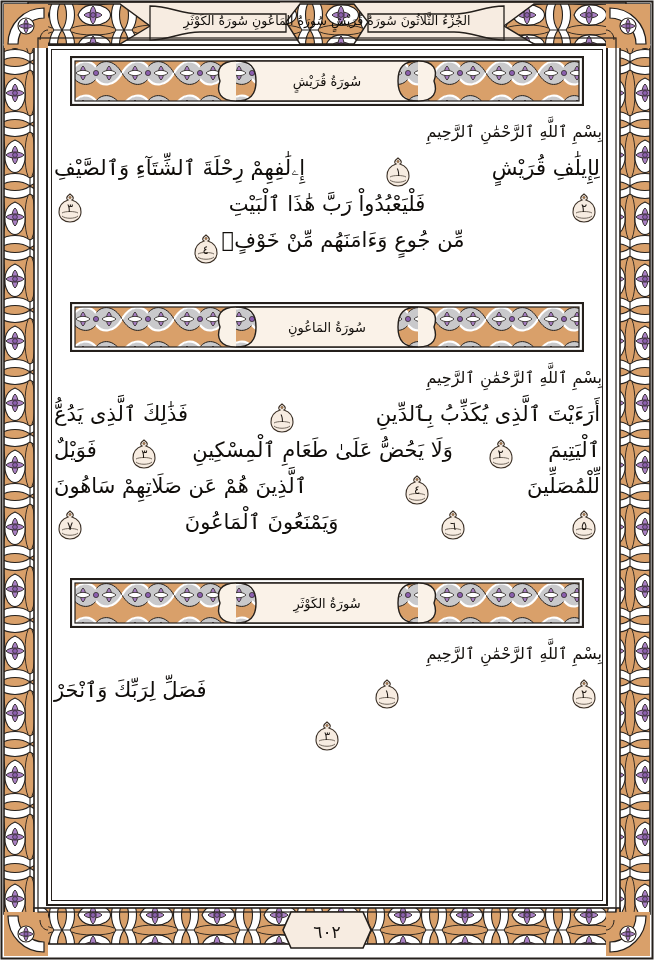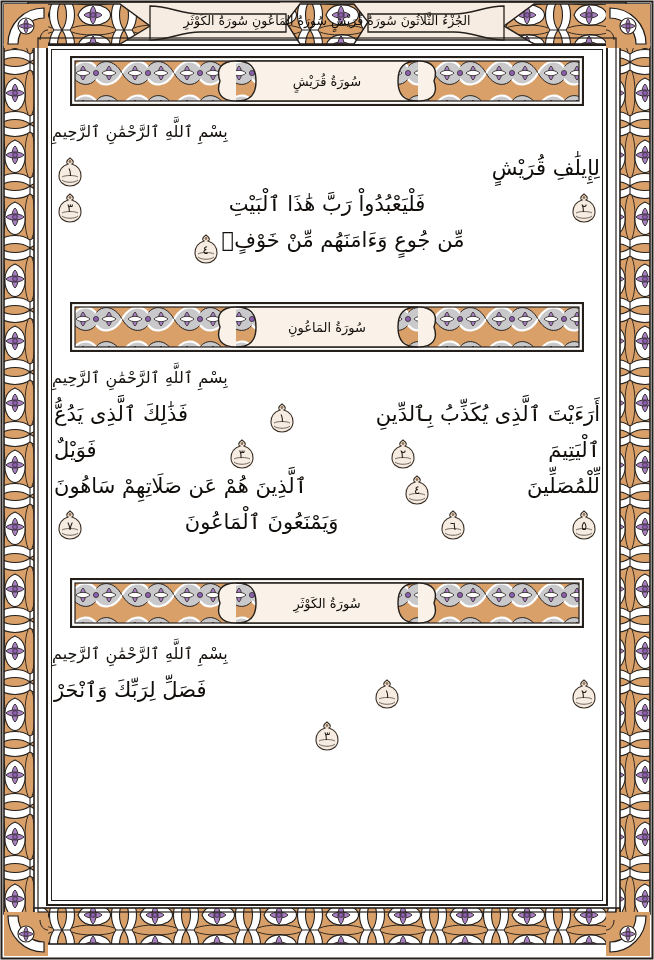--- a/index.html
+++ b/index.html
@@ -86,21 +86,21 @@
     font-size:13px;
     color:#100d0a;
     direction:rtl;
     letter-spacing:0.2px;
     pointer-events:none;
   }
 
   
   .basmala{
     width:100%;
-    text-align:left;
+    text-align:right;
     direction:rtl;
     font-size:16px;
     color:#15110d;
     letter-spacing:0.5px;
   }
 
   
   .ayah-block{width:100%;}
   .ayah-line{
     width:100%;
@@ -300,20 +300,21 @@
           <span class="seg">لِإِيلَٰفِ قُرَيْشٍ</span>
           <span class="ayah-mark">
             <svg viewBox="0 0 26 30" xmlns="http://www.w3.org/2000/svg">
   <path d="M13,1 C9,4 9,6 11,7 C5,9 2,14 2,19 C2,25 7,29 13,29 C19,29 24,25 24,19 C24,14 21,9 15,7 C17,6 17,4 13,1 Z" fill="#f7ece1" stroke="#3a2f25" stroke-width="1.1"></path>
   <path d="M5,20 C8,18 18,18 21,20" fill="none" stroke="#3a2f25" stroke-width="0.7"></path>
   <path d="M5,23 C8,26 18,26 21,23" fill="none" stroke="#3a2f25" stroke-width="0.7"></path>
   <circle cx="13" cy="4.5" r="1.1" fill="#c98b52" stroke="#3a2f25" stroke-width="0.5"></circle>
 </svg>
             <span class="num">١</span>
           </span>
+          <span class="seg">إِۦلَٰفِهِمْ رِحْلَةَ ٱلشِّتَآءِ وَٱلصَّيْفِ</span>
         </div>
         <div class="ayah-line justify">
           <span class="ayah-mark">
             <svg viewBox="0 0 26 30" xmlns="http://www.w3.org/2000/svg">
   <path d="M13,1 C9,4 9,6 11,7 C5,9 2,14 2,19 C2,25 7,29 13,29 C19,29 24,25 24,19 C24,14 21,9 15,7 C17,6 17,4 13,1 Z" fill="#f7ece1" stroke="#3a2f25" stroke-width="1.1"></path>
   <path d="M5,20 C8,18 18,18 21,20" fill="none" stroke="#3a2f25" stroke-width="0.7"></path>
   <path d="M5,23 C8,26 18,26 21,23" fill="none" stroke="#3a2f25" stroke-width="0.7"></path>
   <circle cx="13" cy="4.5" r="1.1" fill="#c98b52" stroke="#3a2f25" stroke-width="0.5"></circle>
 </svg>
             <span class="num">٢</span>
@@ -389,20 +390,21 @@
           <span class="seg">ٱلْيَتِيمَ</span>
           <span class="ayah-mark">
             <svg viewBox="0 0 26 30" xmlns="http://www.w3.org/2000/svg">
   <path d="M13,1 C9,4 9,6 11,7 C5,9 2,14 2,19 C2,25 7,29 13,29 C19,29 24,25 24,19 C24,14 21,9 15,7 C17,6 17,4 13,1 Z" fill="#f7ece1" stroke="#3a2f25" stroke-width="1.1"></path>
   <path d="M5,20 C8,18 18,18 21,20" fill="none" stroke="#3a2f25" stroke-width="0.7"></path>
   <path d="M5,23 C8,26 18,26 21,23" fill="none" stroke="#3a2f25" stroke-width="0.7"></path>
   <circle cx="13" cy="4.5" r="1.1" fill="#c98b52" stroke="#3a2f25" stroke-width="0.5"></circle>
 </svg>
             <span class="num">٢</span>
           </span>
+          <span class="seg">وَلَا يَحُضُّ عَلَىٰ طَعَامِ ٱلْمِسْكِينِ</span>
           <span class="ayah-mark">
             <svg viewBox="0 0 26 30" xmlns="http://www.w3.org/2000/svg">
   <path d="M13,1 C9,4 9,6 11,7 C5,9 2,14 2,19 C2,25 7,29 13,29 C19,29 24,25 24,19 C24,14 21,9 15,7 C17,6 17,4 13,1 Z" fill="#f7ece1" stroke="#3a2f25" stroke-width="1.1"></path>
   <path d="M5,20 C8,18 18,18 21,20" fill="none" stroke="#3a2f25" stroke-width="0.7"></path>
   <path d="M5,23 C8,26 18,26 21,23" fill="none" stroke="#3a2f25" stroke-width="0.7"></path>
   <circle cx="13" cy="4.5" r="1.1" fill="#c98b52" stroke="#3a2f25" stroke-width="0.5"></circle>
 </svg>
             <span class="num">٣</span>
           </span>
           <span class="seg">فَوَيْلٌ</span>
@@ -511,14 +513,20 @@
   <path d="M5,20 C8,18 18,18 21,20" fill="none" stroke="#3a2f25" stroke-width="0.7"></path>
   <path d="M5,23 C8,26 18,26 21,23" fill="none" stroke="#3a2f25" stroke-width="0.7"></path>
   <circle cx="13" cy="4.5" r="1.1" fill="#c98b52" stroke="#3a2f25" stroke-width="0.5"></circle>
 </svg>
             <span class="num">٣</span>
           </span></div>
       </div>
       <div class="gap-lg"></div>
     </div>
 
+  <div class="page-num-wrap">
+    <svg viewBox="0 0 196 48" xmlns="http://www.w3.org/2000/svg">
+      <path d="M62,6 L134,6 L142,24 L134,42 L62,42 L54,24 Z" fill="#f7ece1" stroke="#241f1b" stroke-width="1.6"></path>
+    </svg>
+    <div class="page-num-text">٦٠٢</div>
+  </div>
 
 </div>
 
 </body></html>

